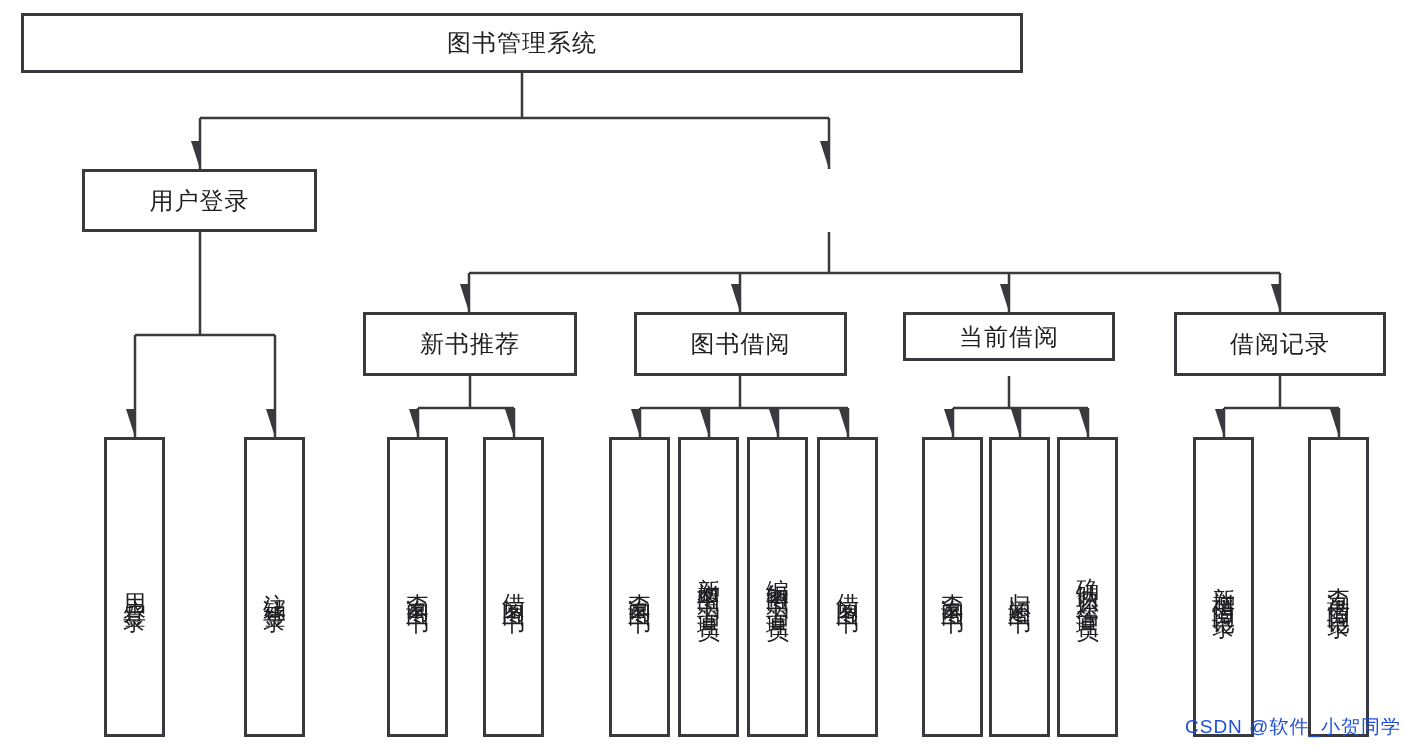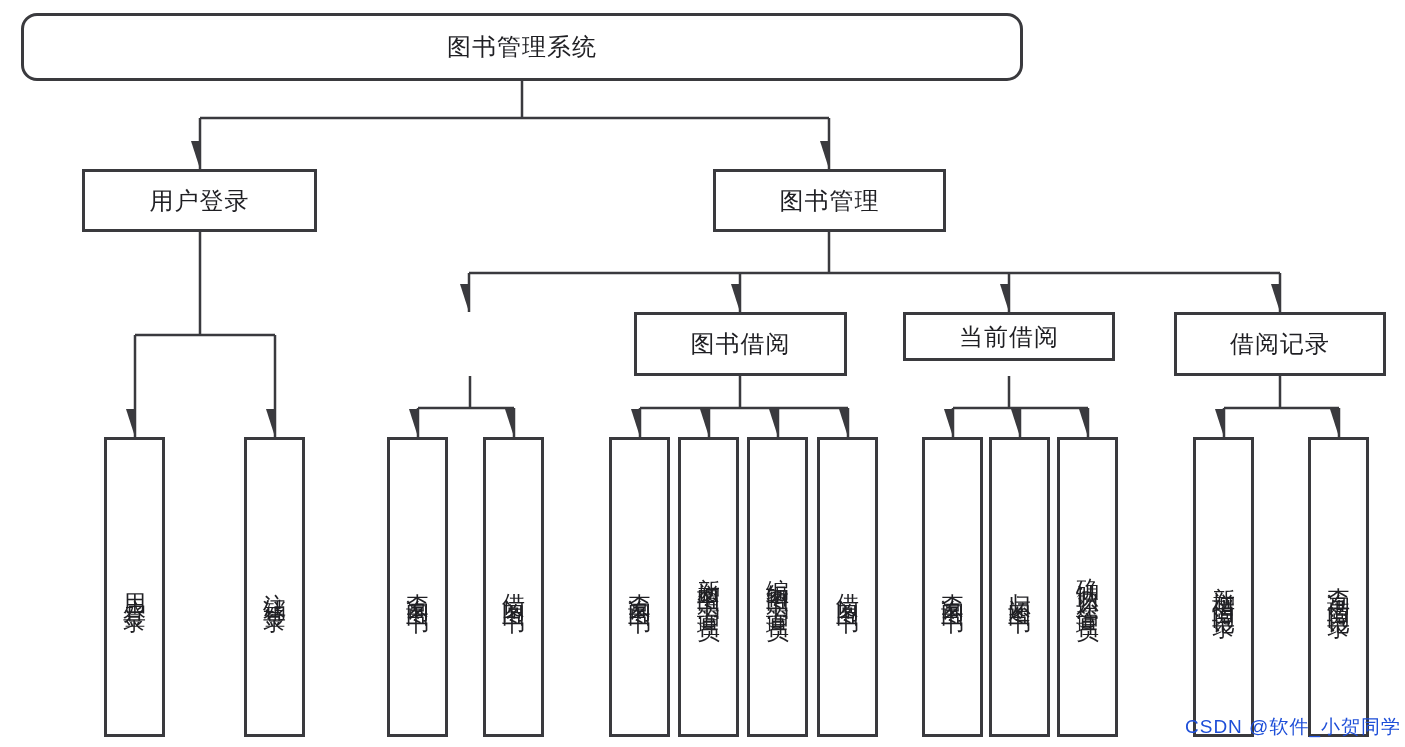--- a/index.html
+++ b/index.html
@@ -89,31 +89,31 @@
       <line x1="953" y1="408" x2="953" y2="437" marker-end="url(#ah)"></line>
       <line x1="1020" y1="408" x2="1020" y2="437" marker-end="url(#ah)"></line>
       <line x1="1088" y1="408" x2="1088" y2="437" marker-end="url(#ah)"></line>
 
       <path d="M1280,376 V408 M1224,408 H1339"></path>
       <line x1="1224" y1="408" x2="1224" y2="437" marker-end="url(#ah)"></line>
       <line x1="1339" y1="408" x2="1339" y2="437" marker-end="url(#ah)"></line>
     </g>
   </svg>
 
-  <div class="hbox" style="left:21px;top:13px;width:1002px;height:68px;border-radius:16px;">
+  <div class="hbox" style="left:21px;top:13px;width:1002px;height:60px;">
     <span>图书管理系统</span>
   </div>
 
   <div class="hbox" style="left:82px;top:169px;width:235px;height:63px;">
     <span>用户登录</span>
   </div>
-  <div class="hbox" style="left:713px;top:169px;width:233px;height:63px;">
-    <span>图书管理</span>
+
+  <div class="hbox" style="left:363px;top:312px;width:214px;height:64px;">
+    <span>新书推荐</span>
   </div>
-
   <div class="hbox" style="left:634px;top:312px;width:213px;height:64px;">
     <span>图书借阅</span>
   </div>
   <div class="hbox" style="left:903px;top:312px;width:212px;height:49px;">
     <span>当前借阅</span>
   </div>
   <div class="hbox" style="left:1174px;top:312px;width:212px;height:64px;">
     <span>借阅记录</span>
   </div>
 

